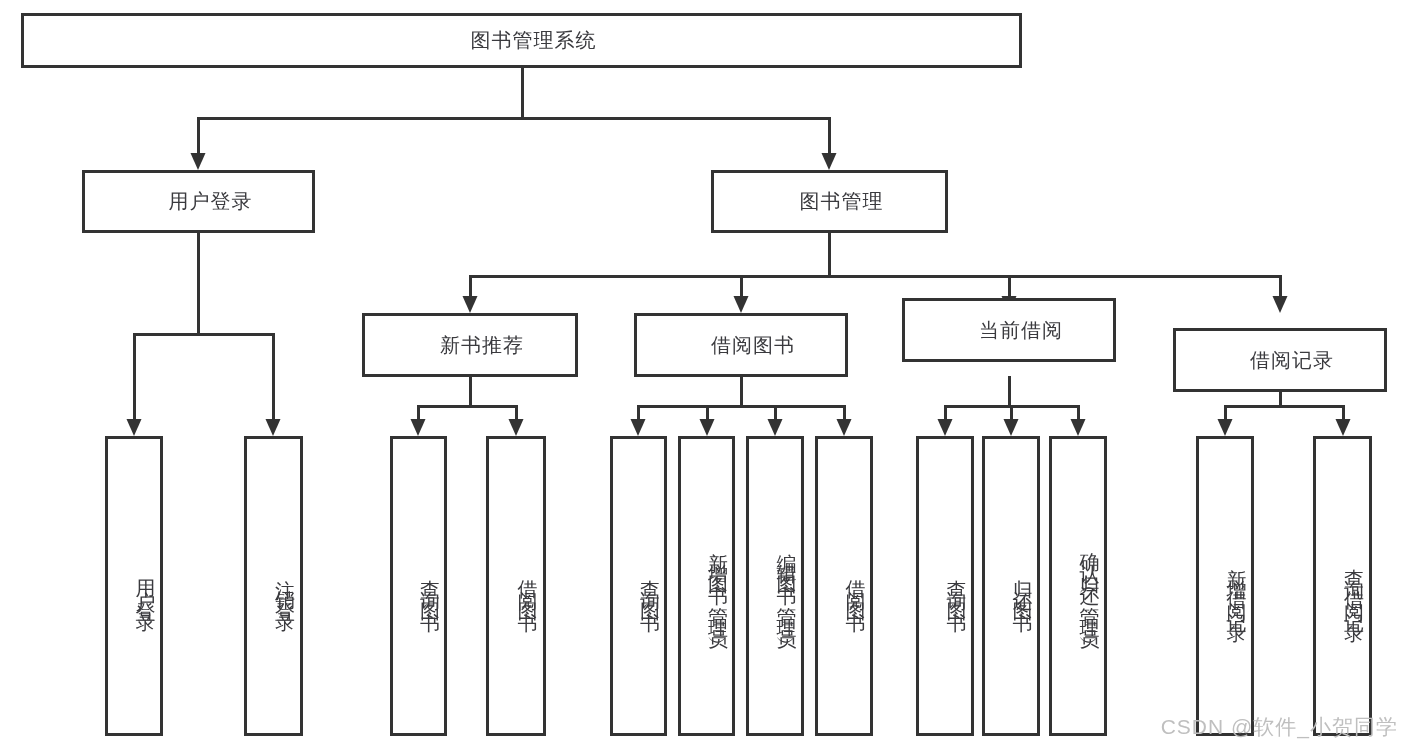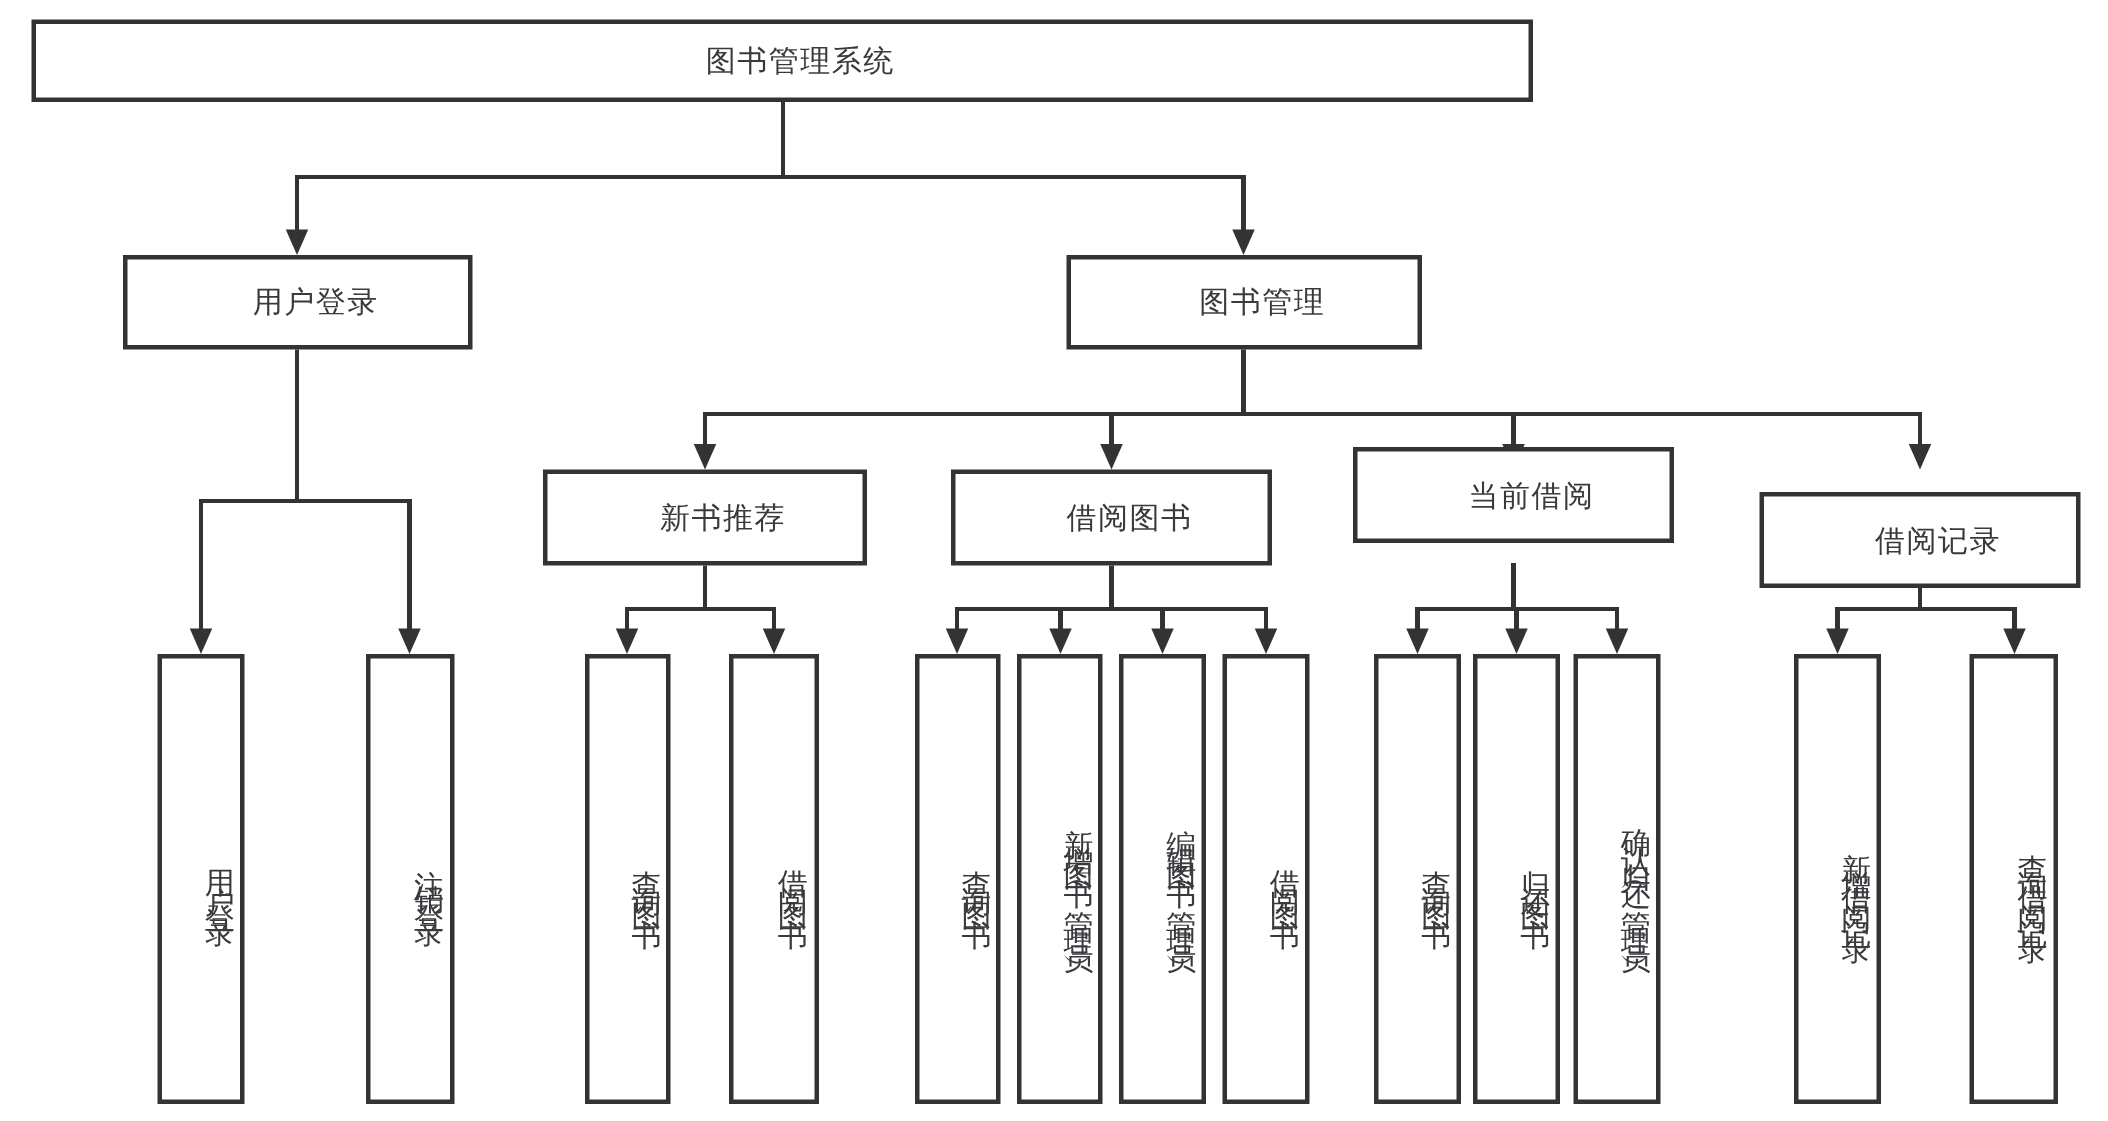--- a/index.html
+++ b/index.html
@@ -187,14 +187,15 @@
     <span>确认归还（管理员）</span>
   </div>
 
   <div class="node v" style="left:1196px;top:436px;width:58px;height:300px">
     <span>新增借阅记录</span>
   </div>
   <div class="node v" style="left:1313px;top:436px;width:59px;height:300px">
     <span>查询借阅记录</span>
   </div>
 
+  <div class="watermark">CSDN @软件_小贺同学</div>
 
 </div>
 
 </body></html>

